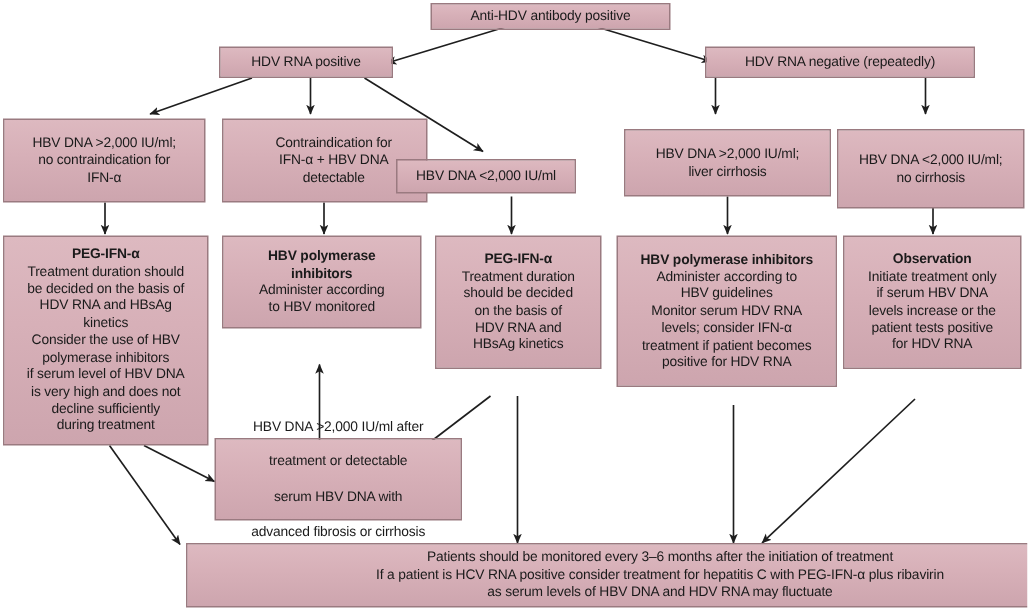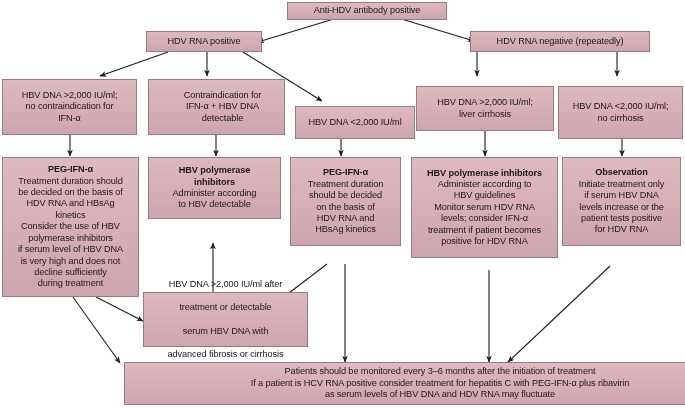--- a/index.html
+++ b/index.html
@@ -112,21 +112,21 @@
       <span class="ln">no contraindication for</span>
       <span class="ln">IFN-α</span>
     </div>
 
   <div class="node" style="left:148px; top:79px; width:137px; height:56px;padding-left:16px;">
       <span class="ln">Contraindication for</span>
       <span class="ln">IFN-α + HBV DNA</span>
       <span class="ln">detectable</span>
     </div>
 
-  <div class="node" style="left:295px; top:106px; width:120px; height:33px;">
+  <div class="node" style="left:264px; top:106px; width:120px; height:23px;">
       <span class="ln">HBV DNA &lt;2,000 IU/ml</span>
     </div>
 
   <div class="node" style="left:416px; top:86px; width:138px; height:45px;">
       <span class="ln">HBV DNA &gt;2,000 IU/ml;</span>
       <span class="ln">liver cirrhosis</span>
     </div>
 
   <div class="node" style="left:558px; top:86px; width:125px; height:53px;">
       <span class="ln">HBV DNA &lt;2,000 IU/ml;</span>
@@ -144,21 +144,21 @@
       <span class="ln">if serum level of HBV DNA</span>
       <span class="ln">is very high and does not</span>
       <span class="ln">decline sufficiently</span>
       <span class="ln">during treatment</span>
     </div>
 
   <div class="node" style="left:148px; top:157px; width:133px; height:62px;">
       <span class="ln ttl">HBV polymerase</span>
       <span class="ln ttl">inhibitors</span>
       <span class="ln">Administer according</span>
-      <span class="ln">to HBV detectable</span>
+      <span class="ln">to HBV monitored</span>
     </div>
 
   <div class="node" style="left:290px; top:157px; width:111px; height:89px;">
       <span class="ln ttl">PEG-IFN-α</span>
       <span class="ln">Treatment duration</span>
       <span class="ln">should be decided</span>
       <span class="ln">on the basis of</span>
       <span class="ln">HDV RNA and</span>
       <span class="ln">HBsAg kinetics</span>
     </div>

